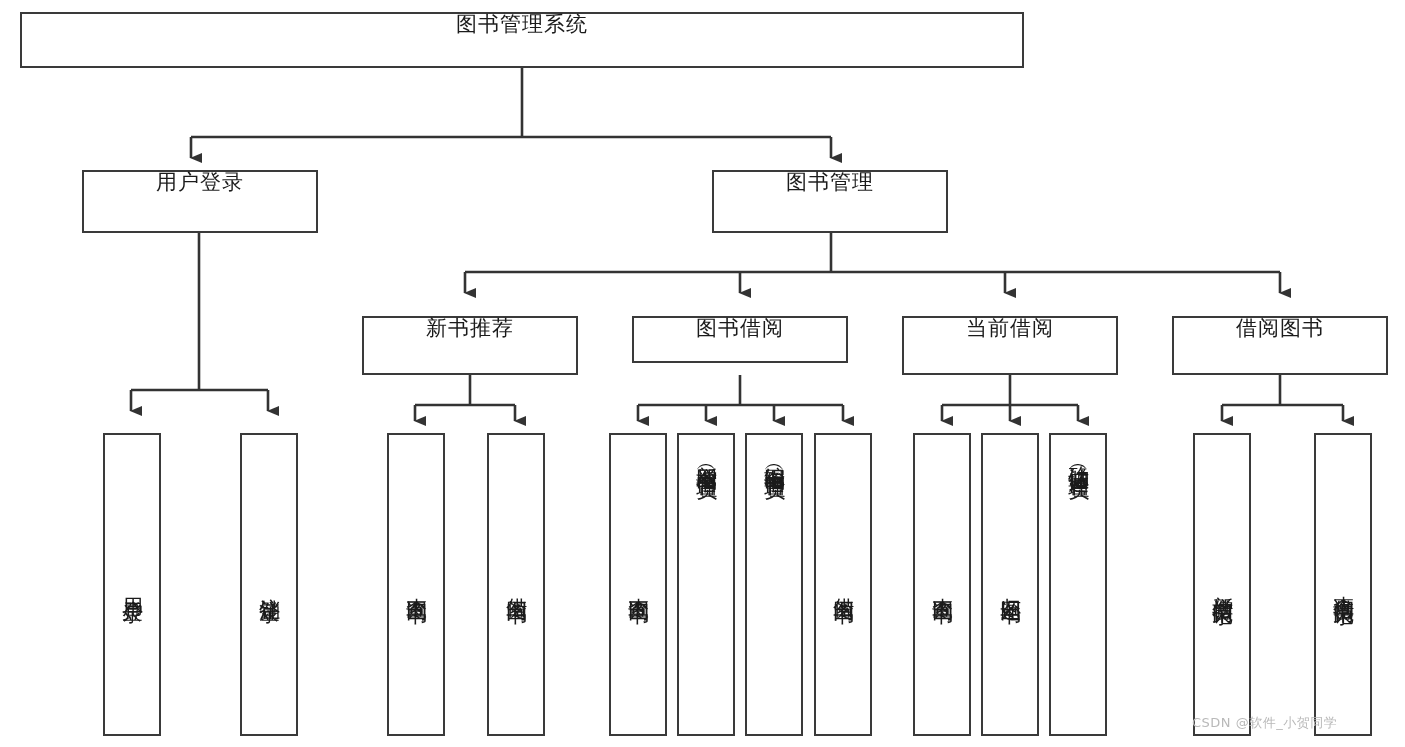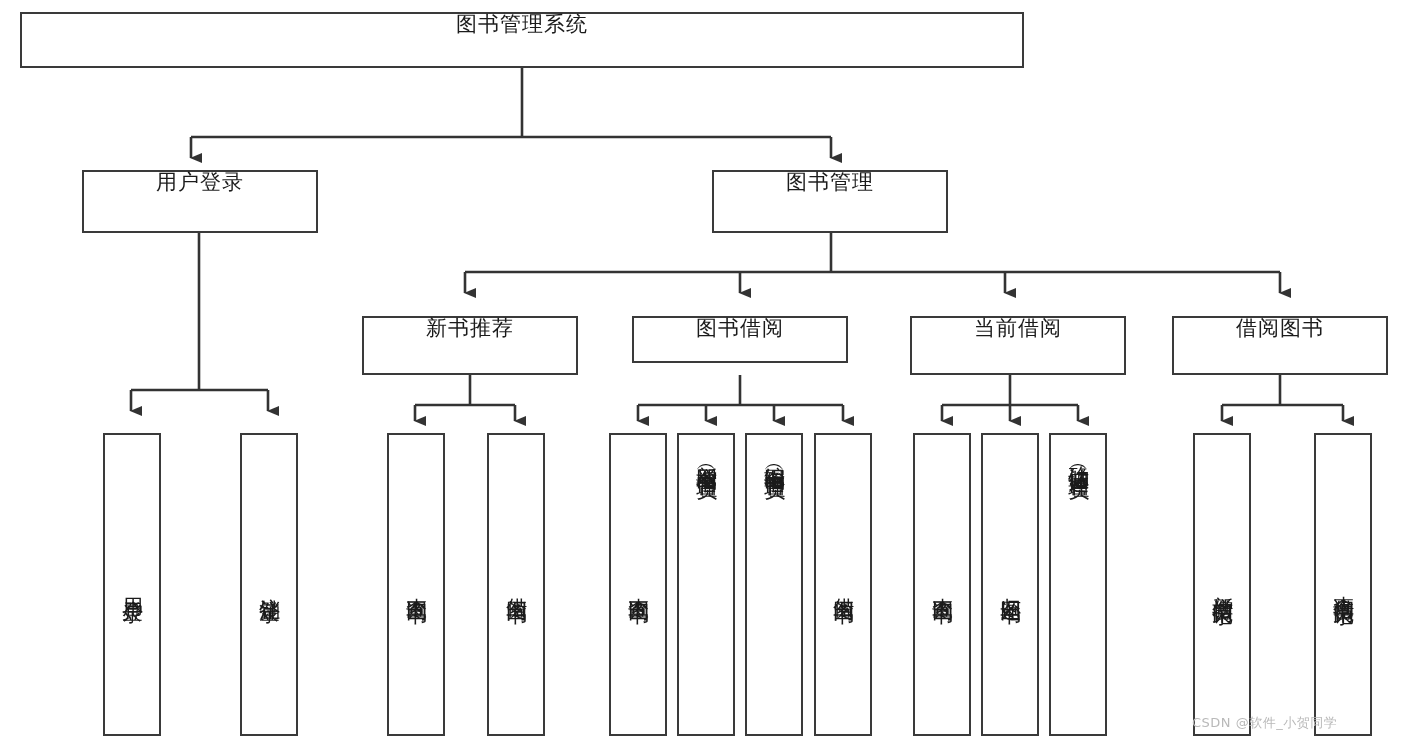--- a/index.html
+++ b/index.html
@@ -137,21 +137,21 @@
   <div class="node h" style="left:712px; top:170px; width:236px; height:63px;">
     <span class="lbl">图书管理</span>
   </div>
 
   <div class="node h" style="left:362px; top:316px; width:216px; height:59px;">
     <span class="lbl">新书推荐</span>
   </div>
   <div class="node h" style="left:632px; top:316px; width:216px; height:47px;">
     <span class="lbl">图书借阅</span>
   </div>
-  <div class="node h" style="left:902px; top:316px; width:216px; height:59px;margin-left:8px;">
+  <div class="node h" style="left:902px; top:316px; width:216px; height:59px;">
     <span class="lbl">当前借阅</span>
   </div>
   <div class="node h" style="left:1172px; top:316px; width:216px; height:59px;">
     <span class="lbl">借阅图书</span>
   </div>
 
   <div class="node v mid" style="left:103px; top:433px; width:58px; height:303px;">
     <span class="lbl">用户登录</span>
   </div>
   <div class="node v mid" style="left:240px; top:433px; width:58px; height:303px;">

